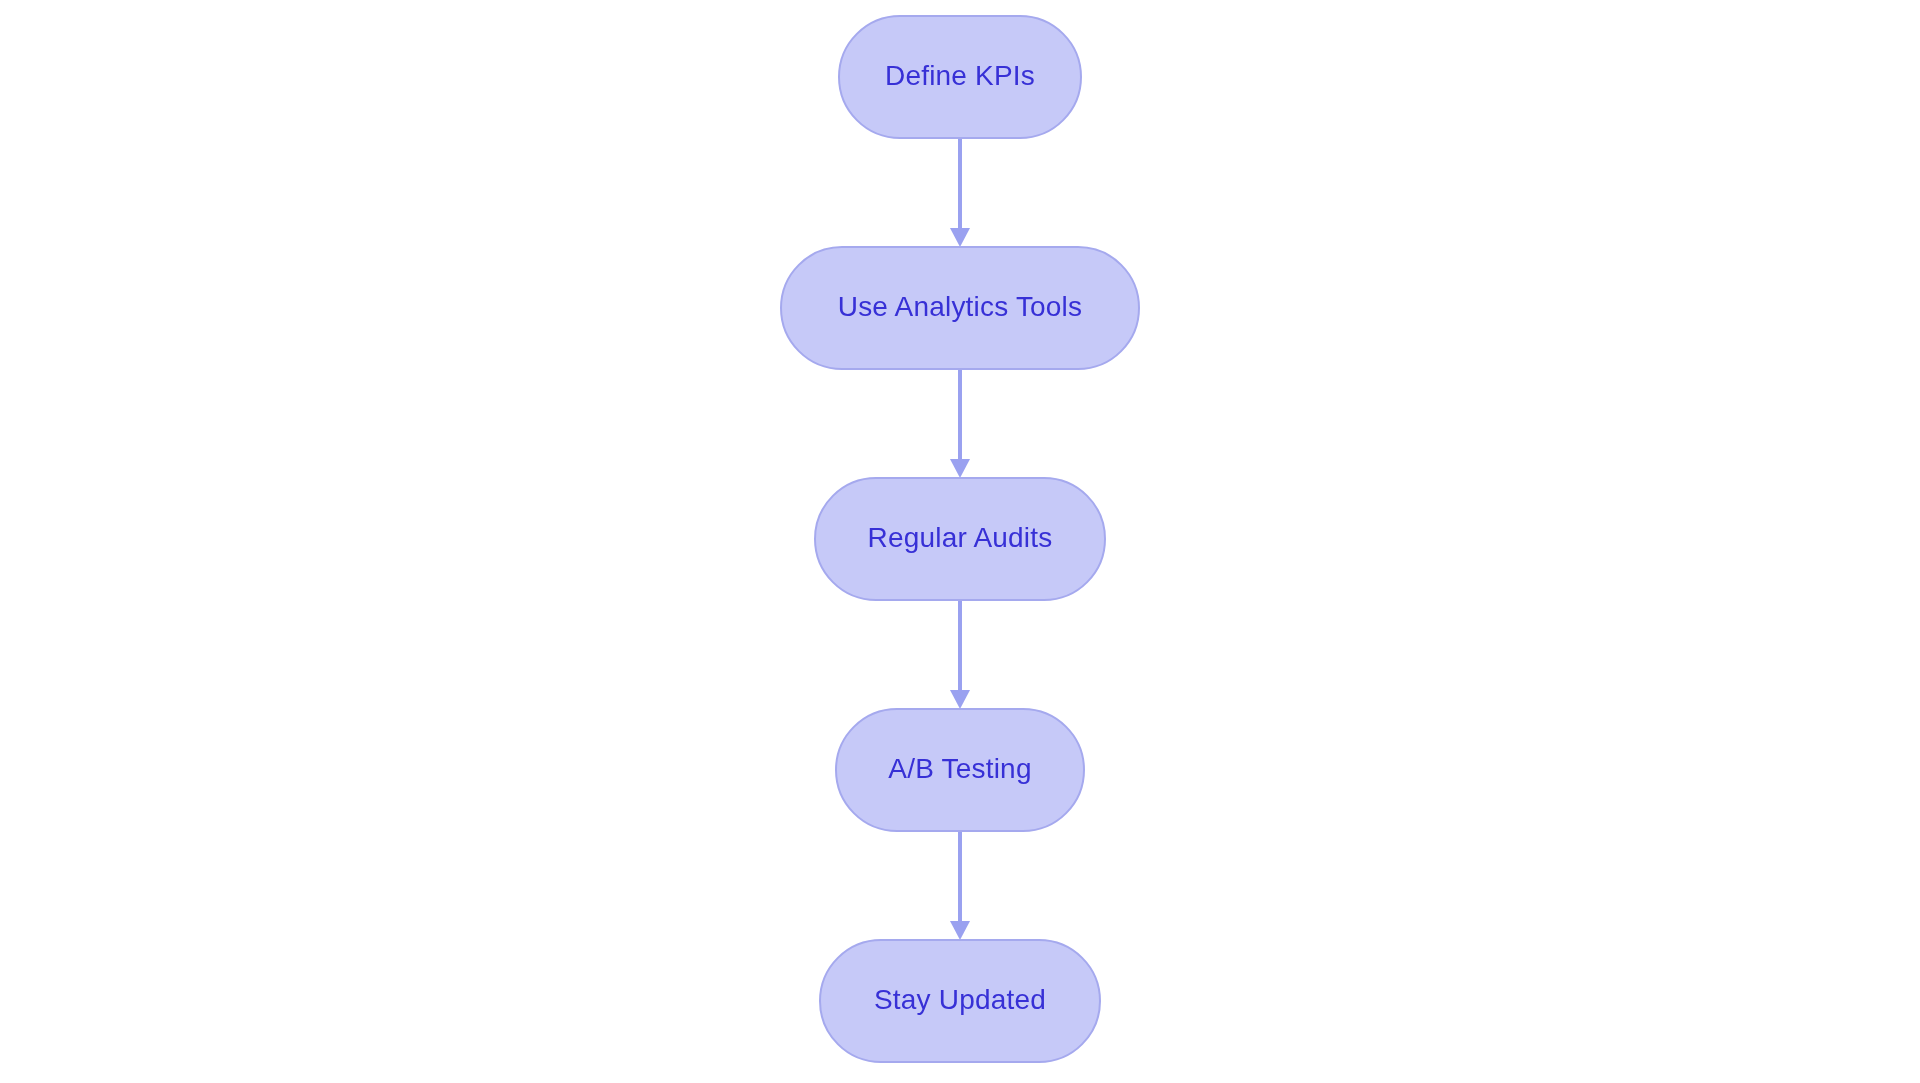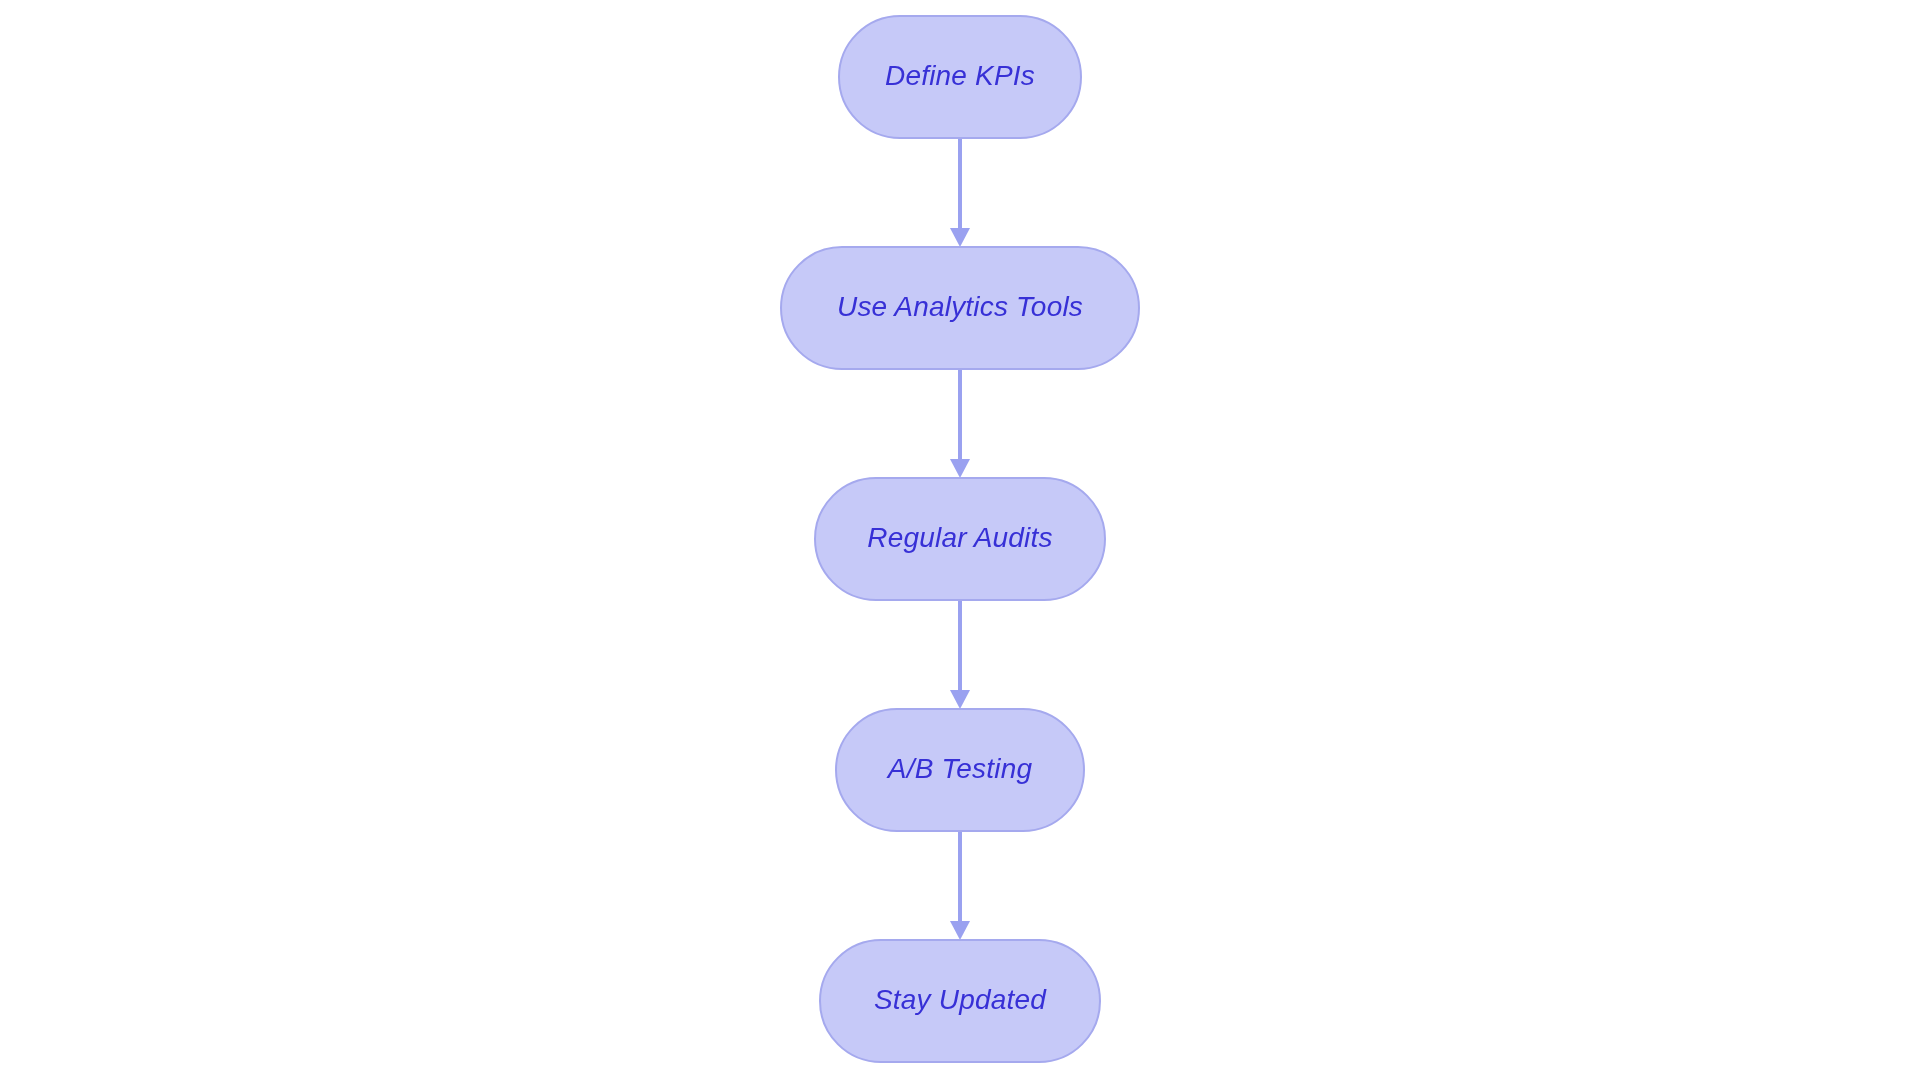--- a/index.html
+++ b/index.html
@@ -11,21 +11,20 @@
     width: 1920px;
     height: 1083px;
     overflow: hidden;
     font-family: "Liberation Sans", sans-serif;
   }
   #flowchart-canvas {
     position: relative;
     width: 1920px;
     height: 765px;
     background: #ffffff;
-    font-style: italic;
   }
   #flow-svg {
     position: absolute;
     top: 0;
     left: 0;
     width: 1920px;
     height: 1083px;
     display: block;
   }
   .node-shape {

